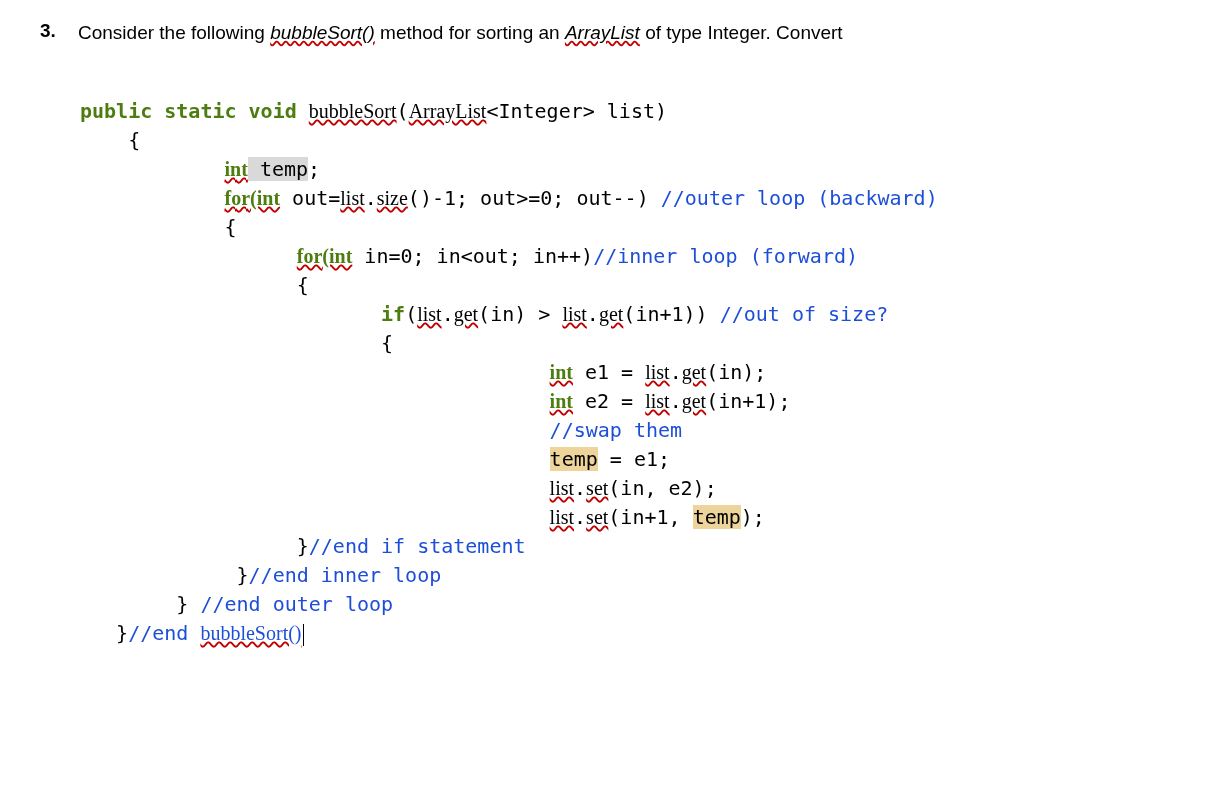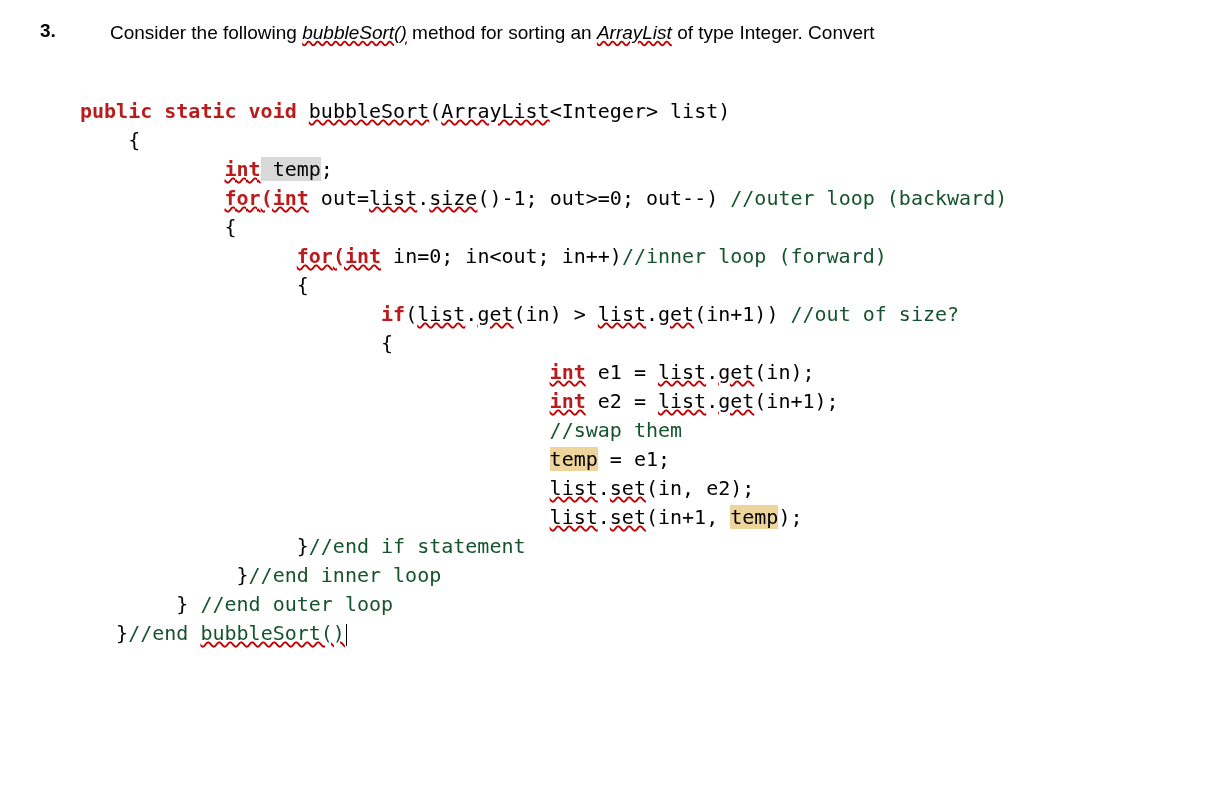--- a/index.html
+++ b/index.html
@@ -17,49 +17,49 @@
     margin-bottom: 24px;
   }
   .qnum {
     font-weight: bold;
     min-width: 38px;
     font-size: 19px;
   }
   .qtext {
     flex: 1;
     line-height: 1.4;
-    margin-left: 32px;
   }
   .squiggle {
     font-style: italic;
     text-decoration-line: underline;
     text-decoration-style: wavy;
     text-decoration-color: #c00000;
   }
   .instr-underline {
     text-decoration: underline;
     font-weight: bold;
   }
   pre.code {
     font-family: Menlo, Consolas, monospace;
     font-size: 20px;
     line-height: 1.45;
     margin: 0 0 0 40px;
     white-space: pre;
   }
-  .kw { color: #b91c1c; font-weight: bold; }
-  .cmt { color: #14532d; }
+  .kw { color: #4d7c0f; font-weight: bold; }
+  .cmt { color: #1d4ed8; }
   .txt { color: #000; }
   .hl-grey { background: #d9d9d9; }
   .hl-gold { background: #ecd49a; }
   .sq-red {
     text-decoration-line: underline;
     text-decoration-style: wavy;
     text-decoration-color: #c00000;
     text-decoration-thickness: 2px;
+    font-family: Liberation Serif, serif;
   }
   .cursor {
     display:inline-block;
     width:1px;
     height:1.1em;
     background:#000;
     vertical-align:middle;
     margin-left:1px;
   }
 </style>

